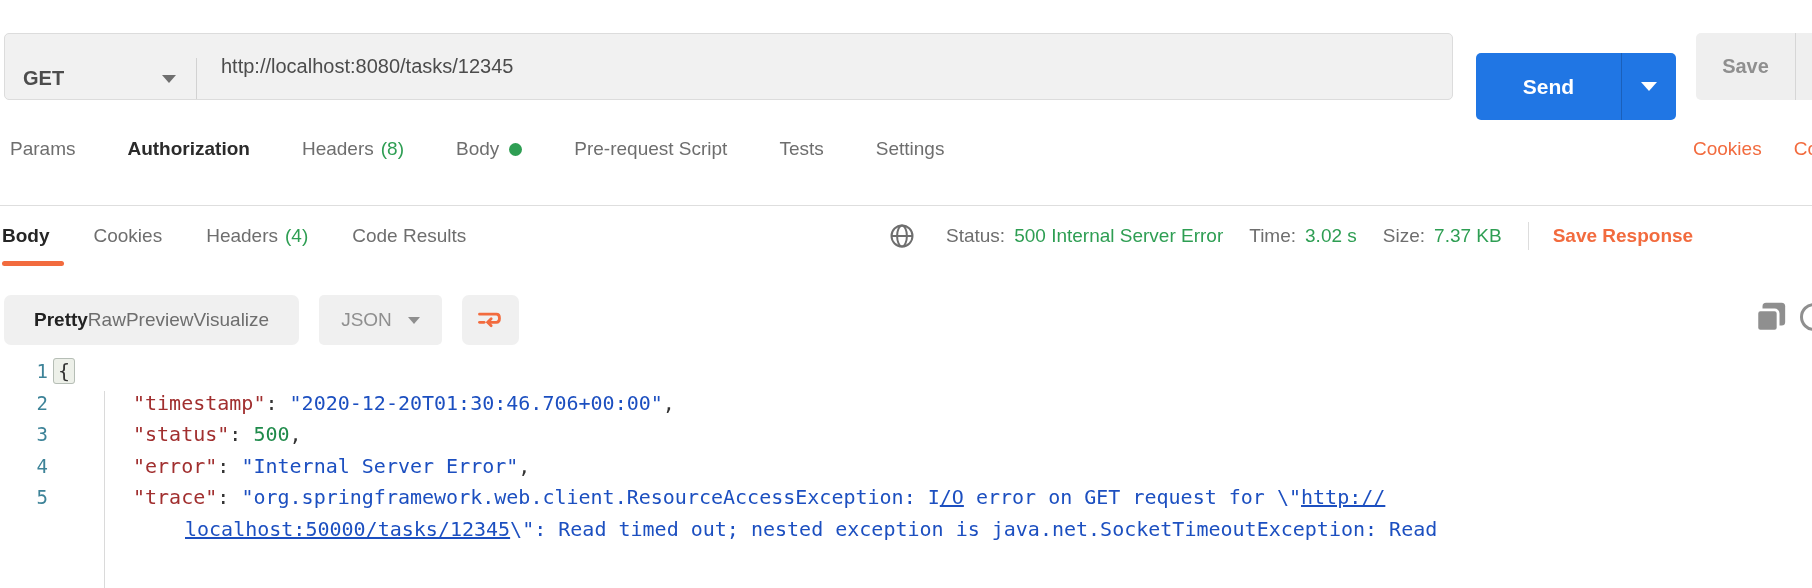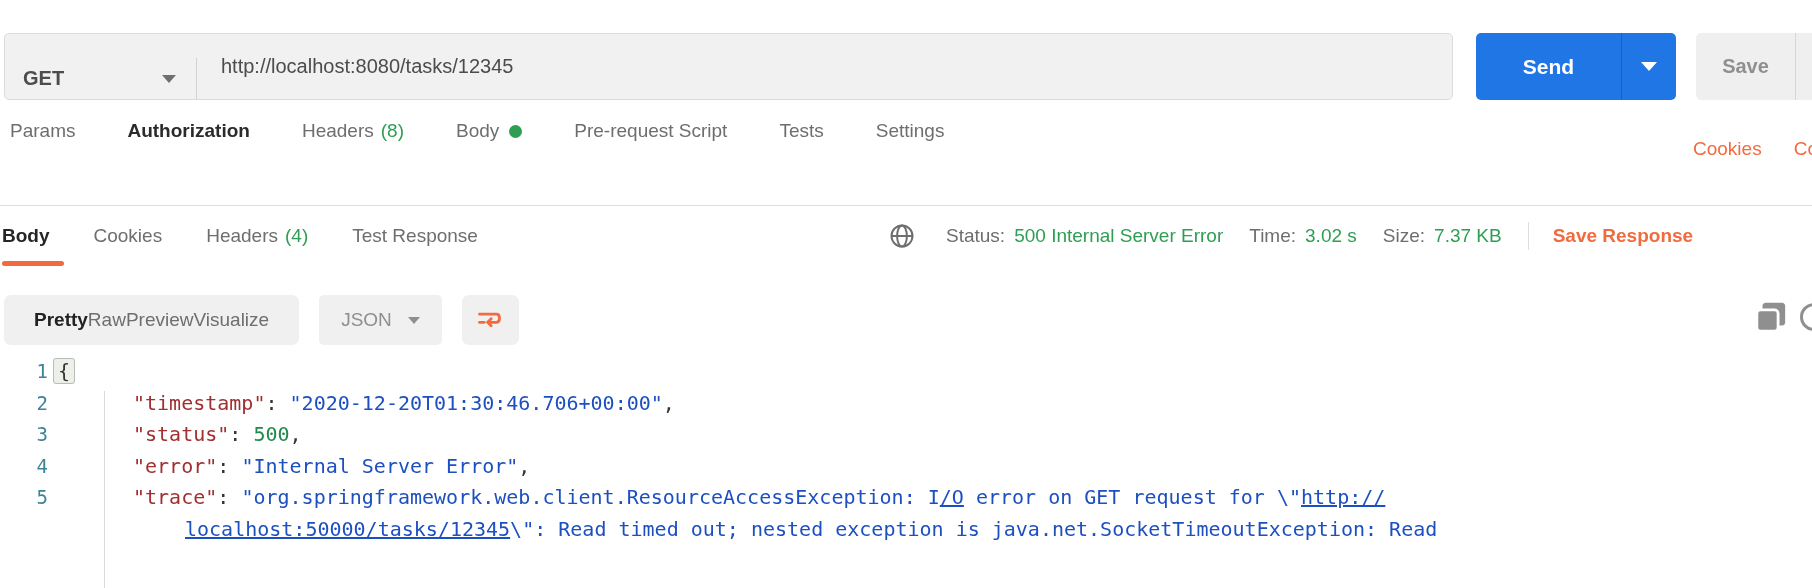--- a/index.html
+++ b/index.html
@@ -16,35 +16,35 @@
   }
   .method {
     width:192px; display:flex; align-items:center; justify-content:space-between;
     padding:0 20px 0 18px; border-right:1px solid #d2d2d2; cursor:pointer;margin-top:24px;
   }
   .method-label { font-size:20px; font-weight:700; color:#4c4c4c; }
   .caret { width:0; height:0; border-left:7px solid transparent; border-right:7px solid transparent; border-top:8px solid #6f6f6f; }
   .url-text { display:flex; align-items:center; padding-left:24px; font-size:20px; color:#4c4c4c; flex:1; }
   .send-btn {
     margin-left:23px; width:200px; height:67px; background:#2076e4; border:none;
-    border-radius:5px; display:flex; align-items:stretch; cursor:pointer; padding:0;
+    border-radius:5px; display:flex; align-items:stretch; cursor:pointer; padding:0;margin-top:20px;
   }
   .send-label { flex:1; display:flex; align-items:center; justify-content:center;
     color:#fff; font-size:21px; font-weight:700; font-family:"Liberation Sans", sans-serif; }
   .send-caret-box { width:55px; border-left:1px solid rgba(0,0,0,0.18); display:flex; align-items:center; justify-content:center; }
   .send-caret-box .caret { border-top-color:#fff; border-left-width:8px; border-right-width:8px; border-top-width:9px; }
   .save-btn {
     margin-left:20px; width:150px; height:67px; background:#efefef; border:none;
     border-radius:5px; display:flex; align-items:stretch; cursor:pointer; padding:0;
   }
   .save-label { width:99px; display:flex; align-items:center; justify-content:center;
     color:#8f8f8f; font-size:20px; font-weight:700; font-family:"Liberation Sans", sans-serif; }
   .save-caret-box { flex:1; border-left:1px solid #d6d6d6; }
   
-  .req-tabs { position:absolute; top:100px; left:10px; height:62px; display:flex; align-items:center; }
+  .req-tabs { position:absolute; top:118px; left:10px; height:62px; display:flex; align-items:center; }
   .rtab { padding:0 26px; font-size:19px; color:#6e6e6e; display:flex; align-items:center; cursor:pointer; }
   .rtab:first-child { padding-left:0; }
   .rtab.active { color:#2b2b2b; font-weight:700; }
   .rtab .count { color:#2e9e53; margin-left:7px; }
   .rtab .dot { width:13px; height:13px; border-radius:50%; background:#2e9e53; margin-left:10px; }
   .top-links { position:absolute; left:1693px; top:118px; height:62px; display:flex; align-items:center; gap:32px; }
   .top-link { color:#f26b3e; font-size:19px; cursor:pointer; white-space:nowrap; }
   
   .resp-header { position:absolute; top:205px; left:0; right:0; height:61px; border-top:1px solid #dedede; }
   .resp-tabs { display:flex; height:100%; align-items:center; padding-left:2px; }
@@ -145,21 +145,21 @@
           <span>Body</span>
         </div>
         <div class="resptab">
           <span>Cookies</span>
         </div>
         <div class="resptab">
           <span>Headers</span>
           <span class="count">(4)</span>
         </div>
         <div class="resptab">
-          <span>Test Response</span>
+          <span>Code Results</span>
         </div>
       </div>
     <div class="meta">
       <span class="globe">
         <svg width="28" height="28" viewBox="0 0 24 24" fill="none" stroke="#6e6e6e" stroke-width="1.7">
           <circle cx="12" cy="12" r="9"></circle>
           <ellipse cx="12" cy="12" rx="4.2" ry="9"></ellipse>
           <line x1="3" y1="12" x2="21" y2="12"></line>
         </svg>
       </span>

